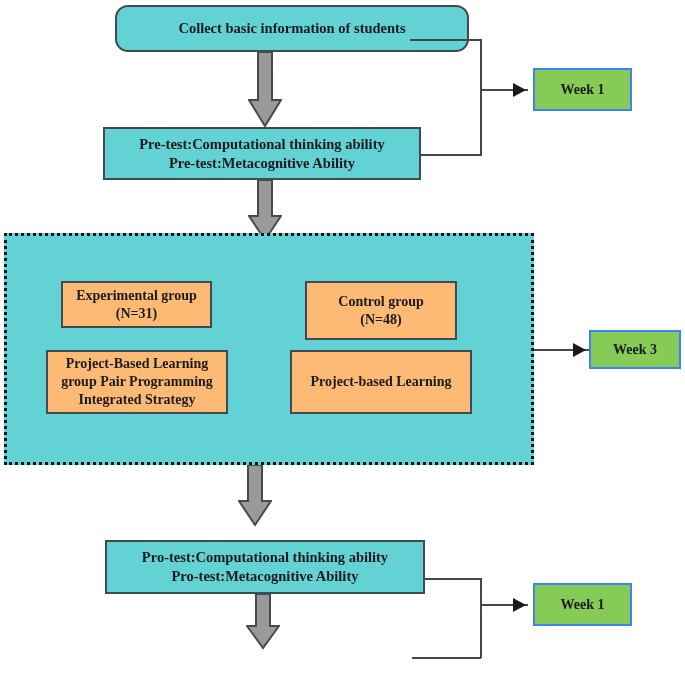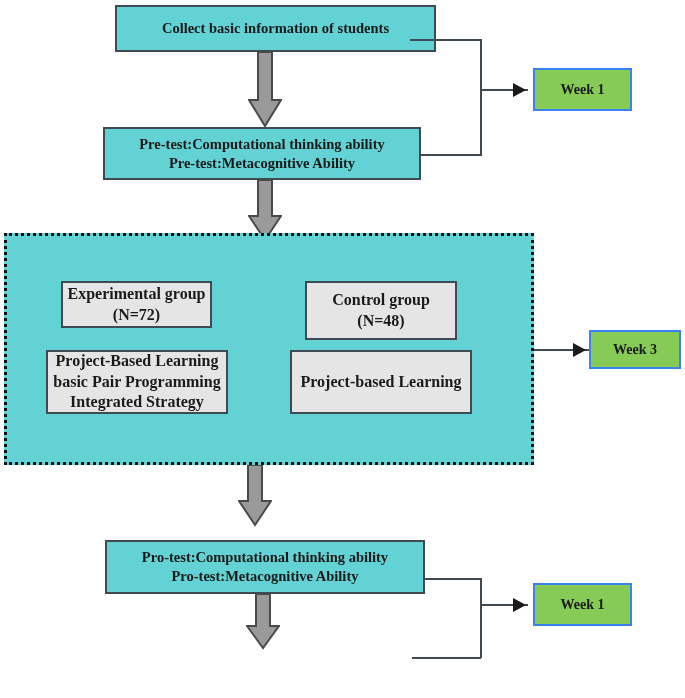--- a/index.html
+++ b/index.html
@@ -32,23 +32,23 @@
     background: #63d2d4;
     border: 2px solid #3f4a52;
     font-size: 14.5px;
   }
   .green-box {
     background: #85cb55;
     border: 2px solid #3b82f6;
     font-size: 14px;
   }
   .white-box {
-    background: #e5e5e5;
+    background: #fdba74;
     border: 2px solid #3f4a52;
-    font-size: 16px;
+    font-size: 14px;
     align-items: center;
   }
   .phase-container {
     position: absolute;
     box-sizing: border-box;
     background: #63d2d4;
     border: 3px dotted #111111;
   }
   .node .lines {
     display: block;
@@ -75,21 +75,21 @@
     border-top: 7px solid transparent;
     border-bottom: 7px solid transparent;
     border-left: 13px solid #1a1a1a;
   }
 </style>
 </head>
 <body>
 
 <div id="canvas">
 
-  <div class="node cyan-box" style="left:115px; top:5px; width:321px; height:47px;">
+  <div class="node cyan-box" style="left:115px; top:5px; width:354px; height:47px;border-radius:13px;">
     <span class="lines">
       <span>Collect basic information of students</span>
     </span>
   </div>
 
   <svg class="block-arrow" style="left:248px; top:52px;" width="34" height="76" viewBox="0 0 34 76">
     <polygon points="10,0 24,0 24,48 33,48 17,74 1,48 10,48" fill="#9a9a9a" stroke="#4a4a4a" stroke-width="2"></polygon>
   </svg>
 
   <div class="node cyan-box" style="left:103px; top:127px; width:318px; height:53px;">
@@ -112,35 +112,35 @@
   <svg class="block-arrow" style="left:248px; top:180px;" width="34" height="62" viewBox="0 0 34 62">
     <polygon points="10,0 24,0 24,36 33,36 17,60 1,36 10,36" fill="#9a9a9a" stroke="#4a4a4a" stroke-width="2"></polygon>
   </svg>
 
   <div class="phase-container" style="left:4px; top:233px; width:530px; height:232px;">
   </div>
 
   <div class="node white-box" style="left:61px; top:281px; width:151px; height:47px;">
     <span class="lines">
       <span>Experimental group</span>
-      <span>(N=72)</span>
+      <span>(N=31)</span>
     </span>
   </div>
 
   <div class="node white-box" style="left:305px; top:281px; width:152px; height:59px;">
     <span class="lines">
       <span>Control group</span>
       <span>(N=48)</span>
     </span>
   </div>
 
   <div class="node white-box" style="left:46px; top:350px; width:182px; height:64px;">
     <span class="lines">
       <span>Project-Based Learning</span>
-      <span>basic Pair Programming</span>
+      <span>group Pair Programming</span>
       <span>Integrated Strategy</span>
     </span>
   </div>
 
   <div class="node white-box" style="left:290px; top:350px; width:182px; height:64px;">
     <span class="lines">
       <span>Project-based Learning</span>
     </span>
   </div>
 

